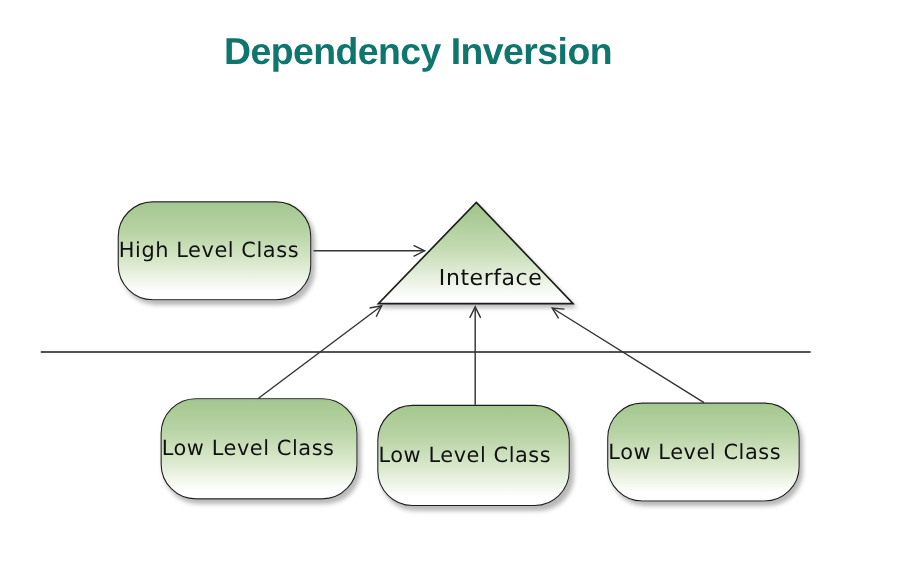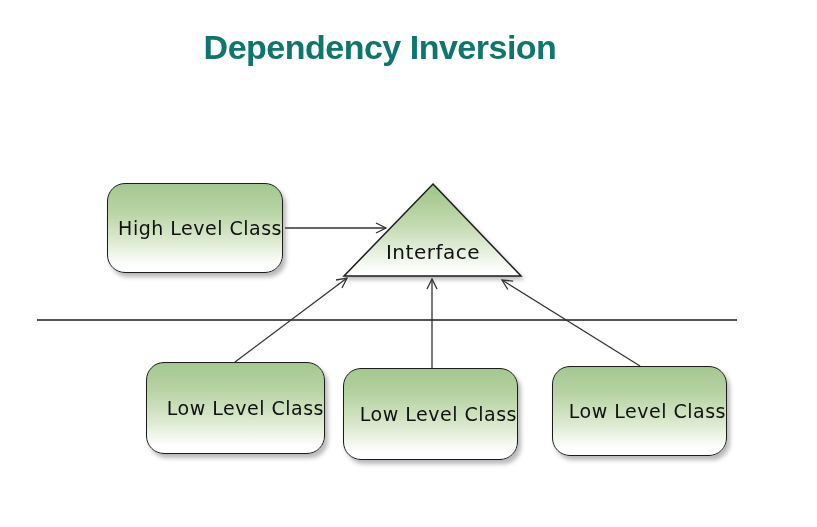--- a/index.html
+++ b/index.html
@@ -30,37 +30,37 @@
   }
   .connector-layer {
     position: absolute;
     left: 0;
     top: 0;
   }
   .node {
     position: absolute;
     box-sizing: border-box;
     border: 1.5px solid #1c1c1c;
-    border-radius: 18px;
+    border-radius: 32px;
     background: linear-gradient(180deg, #a4c78f 0%, #b7d3a4 30%, #ddead0 65%, #ffffff 92%);
     box-shadow: 3px 4px 4px rgba(100,100,100,0.45);
     display: flex;
     align-items: center;
-    justify-content: flex-end;
+    justify-content: flex-start;
     font-size: 19px;
     color: #111111;
     letter-spacing: 0.5px;
   }
   .node-high   { left: 107px; top: 183px; width: 176px; height: 90px; }
   .node-low-0  { left: 146px; top: 362px; width: 179px; height: 92px; }
   .node-low-1  { left: 343px; top: 368px; width: 175px; height: 92px; }
   .node-low-2  { left: 552px; top: 366px; width: 175px; height: 90px; }
   .iface-label {
     position: absolute;
-    left: 354px;
+    left: 367px;
     top: 240px;
     width: 158px;
     text-align: center;
     font-size: 20px;
     color: #111111;
     letter-spacing: 0.5px;
   }
 </style>
 </head>
 <body>

